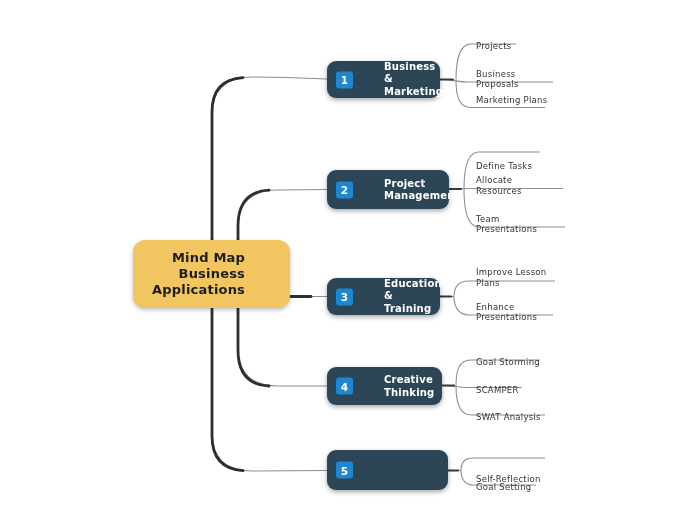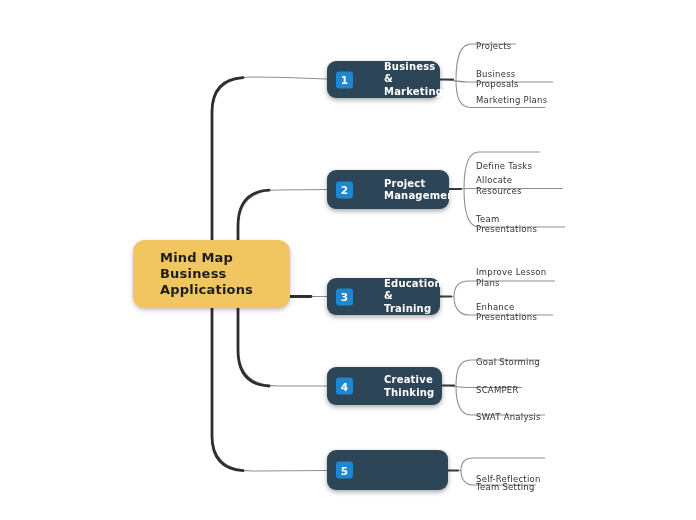--- a/index.html
+++ b/index.html
@@ -9,22 +9,23 @@
   }
   .wires{position:absolute;left:0;top:0;width:696px;height:520px;}
   .wires path{fill:none;}
   .thin{stroke:#8f8f8f;stroke-width:1.1;}
   .thick{stroke:#2e2e2e;stroke-width:2.8;stroke-linecap:round;}
   .stub{stroke:#3a3a3a;stroke-width:2.2;stroke-linecap:round;}
 
   .root-node{
     position:absolute;left:133px;top:240px;width:157px;height:68px;
     background:#F1C660;border-radius:12px;box-shadow:0 2px 4px rgba(0,0,0,0.25);
-    display:flex;align-items:center;box-sizing:border-box;padding-left:27px;
+    display:flex;align-items:center;box-sizing:border-box;padding-left:19px;
     cursor:pointer;
+    text-align:right;
   }
   .root-label{
     font-size:13px;font-weight:bold;color:#1d1d1d;line-height:16px;
     white-space:pre-line;letter-spacing:0.2px;
   }
   .branch-node{
     position:absolute;background:#2C4557;border-radius:9px;
     box-shadow:0 2px 5px rgba(0,0,0,0.35);
     display:flex;align-items:center;box-sizing:border-box;cursor:pointer;
   }
@@ -139,15 +140,15 @@
   <div class="leaf" style="top:257px">Improve Lesson
 Plans</div>
   <div class="leaf" style="top:291.5px">Enhance
 Presentations</div>
 
   <div class="leaf" style="top:347px">Goal Storming</div>
   <div class="leaf" style="top:374.5px">SCAMPER</div>
   <div class="leaf" style="top:402px">SWAT Analysis</div>
 
   <div class="leaf" style="top:464px">Self-Reflection</div>
-  <div class="leaf" style="top:472px">Team Setting</div>
+  <div class="leaf" style="top:472px">Goal Setting</div>
 
 </div>
 
 </body></html>

